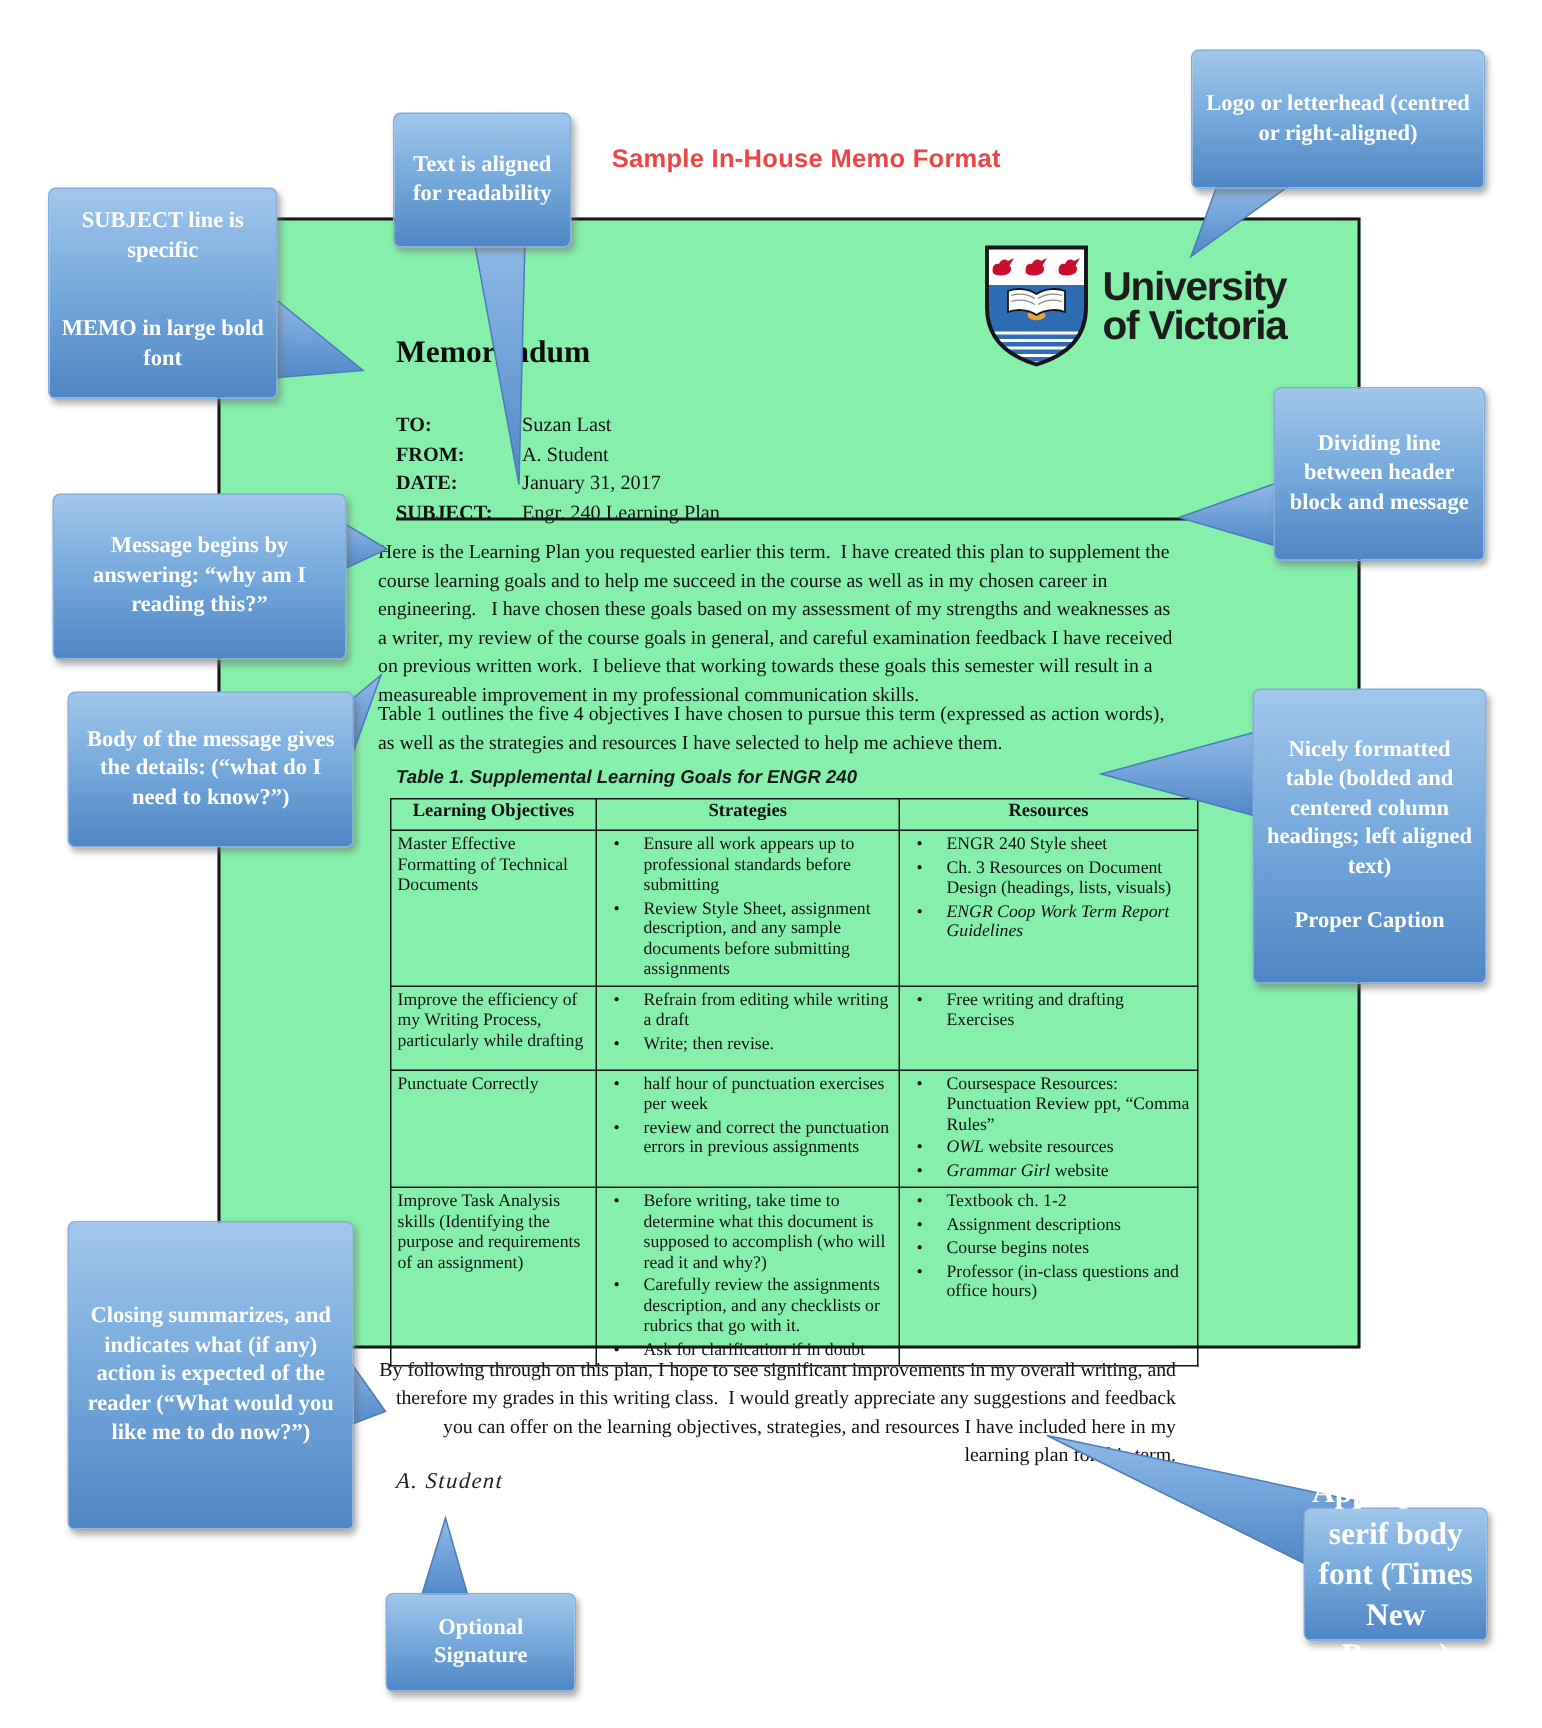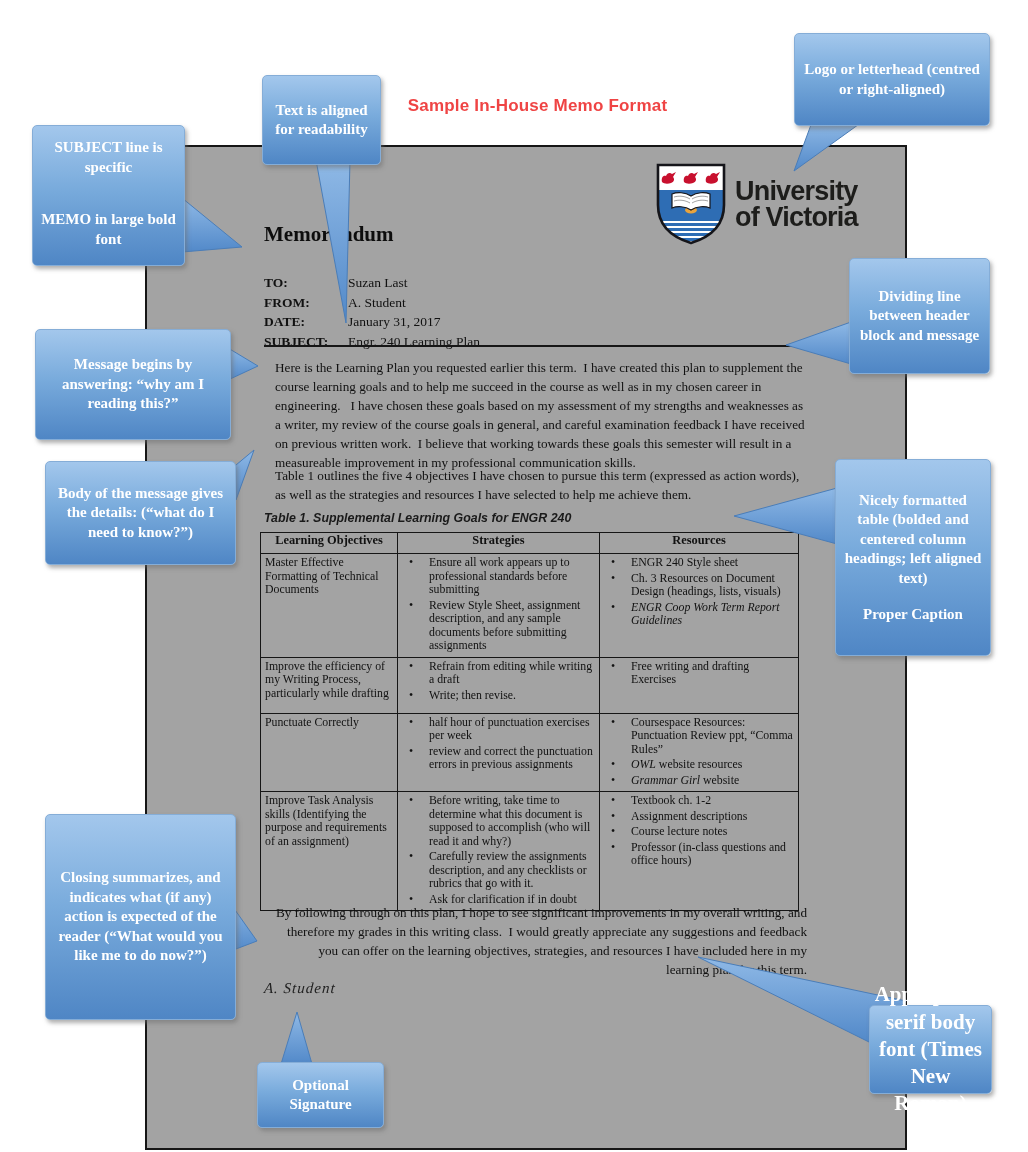--- a/index.html
+++ b/index.html
@@ -5,37 +5,37 @@
   html,body{margin:0;padding:0;background:#fff;}
   .canvas{position:relative;width:1028px;height:1152px;background:#fff;overflow:hidden;
           font-family:"Liberation Serif","DejaVu Serif",serif;color:#111;}
 
   
   .page-title{position:absolute;left:380px;top:96px;width:315px;text-align:center;
               font-family:"Liberation Sans","DejaVu Sans",sans-serif;
               font-weight:bold;font-size:17px;color:#ef4444;letter-spacing:0.2px;}
 
   
-  .doc{position:absolute;left:145px;top:145px;width:762px;height:1005px;border:2px solid #161616;
-       box-sizing:border-box;background:#a3a3a3;z-index:1;}
+  .doc{position:absolute;left:145px;top:145px;width:762px;height:754px;border:2px solid #161616;
+       box-sizing:border-box;background:#86efac;z-index:1;}
 
   .uvic{position:absolute;left:509px;top:16px;display:flex;align-items:center;gap:9px;}
   .uvic-wordmark{font-family:"Liberation Sans","DejaVu Sans",sans-serif;font-weight:bold;
                  font-size:27px;line-height:26px;letter-spacing:-0.8px;color:#1d1d1b;}
 
   .memo-heading{position:absolute;left:117px;top:75px;margin:0;font-size:21px;font-weight:bold;color:#0d0d0d;}
 
   .fields{position:absolute;left:117px;top:126px;font-size:13.5px;line-height:19.5px;}
   .frow{display:flex;}
   .flabel{display:inline-block;width:84px;font-weight:bold;}
   .fvalue{font-weight:normal;}
 
   .divider{position:absolute;left:117px;top:198px;width:528px;border-top:2px solid #161616;}
 
-  .para{position:absolute;left:128px;width:532px;margin:0;font-size:13.2px;line-height:18.9px;
+  .para{position:absolute;left:105px;width:532px;margin:0;font-size:13.2px;line-height:18.9px;
         white-space:pre-wrap;text-align:left;}
   .p1{top:212px;}
   .p2{top:320px;}
   .closing{top:757px;text-align:right;}
 
   .tcaption{position:absolute;left:117px;top:364px;
             font-family:"Liberation Sans","DejaVu Sans",sans-serif;
             font-weight:bold;font-style:italic;font-size:12.4px;color:#1a1a1a;}
 
   
@@ -253,21 +253,21 @@
               <div class="bi">
                 <span class="b">•</span>
                 <span class="t">Textbook ch. 1-2</span>
               </div>
               <div class="bi">
                 <span class="b">•</span>
                 <span class="t">Assignment descriptions</span>
               </div>
               <div class="bi">
                 <span class="b">•</span>
-                <span class="t">Course lecture notes</span>
+                <span class="t">Course begins notes</span>
               </div>
               <div class="bi">
                 <span class="b">•</span>
                 <span class="t">Professor (in-class questions and office hours)</span>
               </div>
             </td>
           </tr>
         </tbody>
     </table>
 

